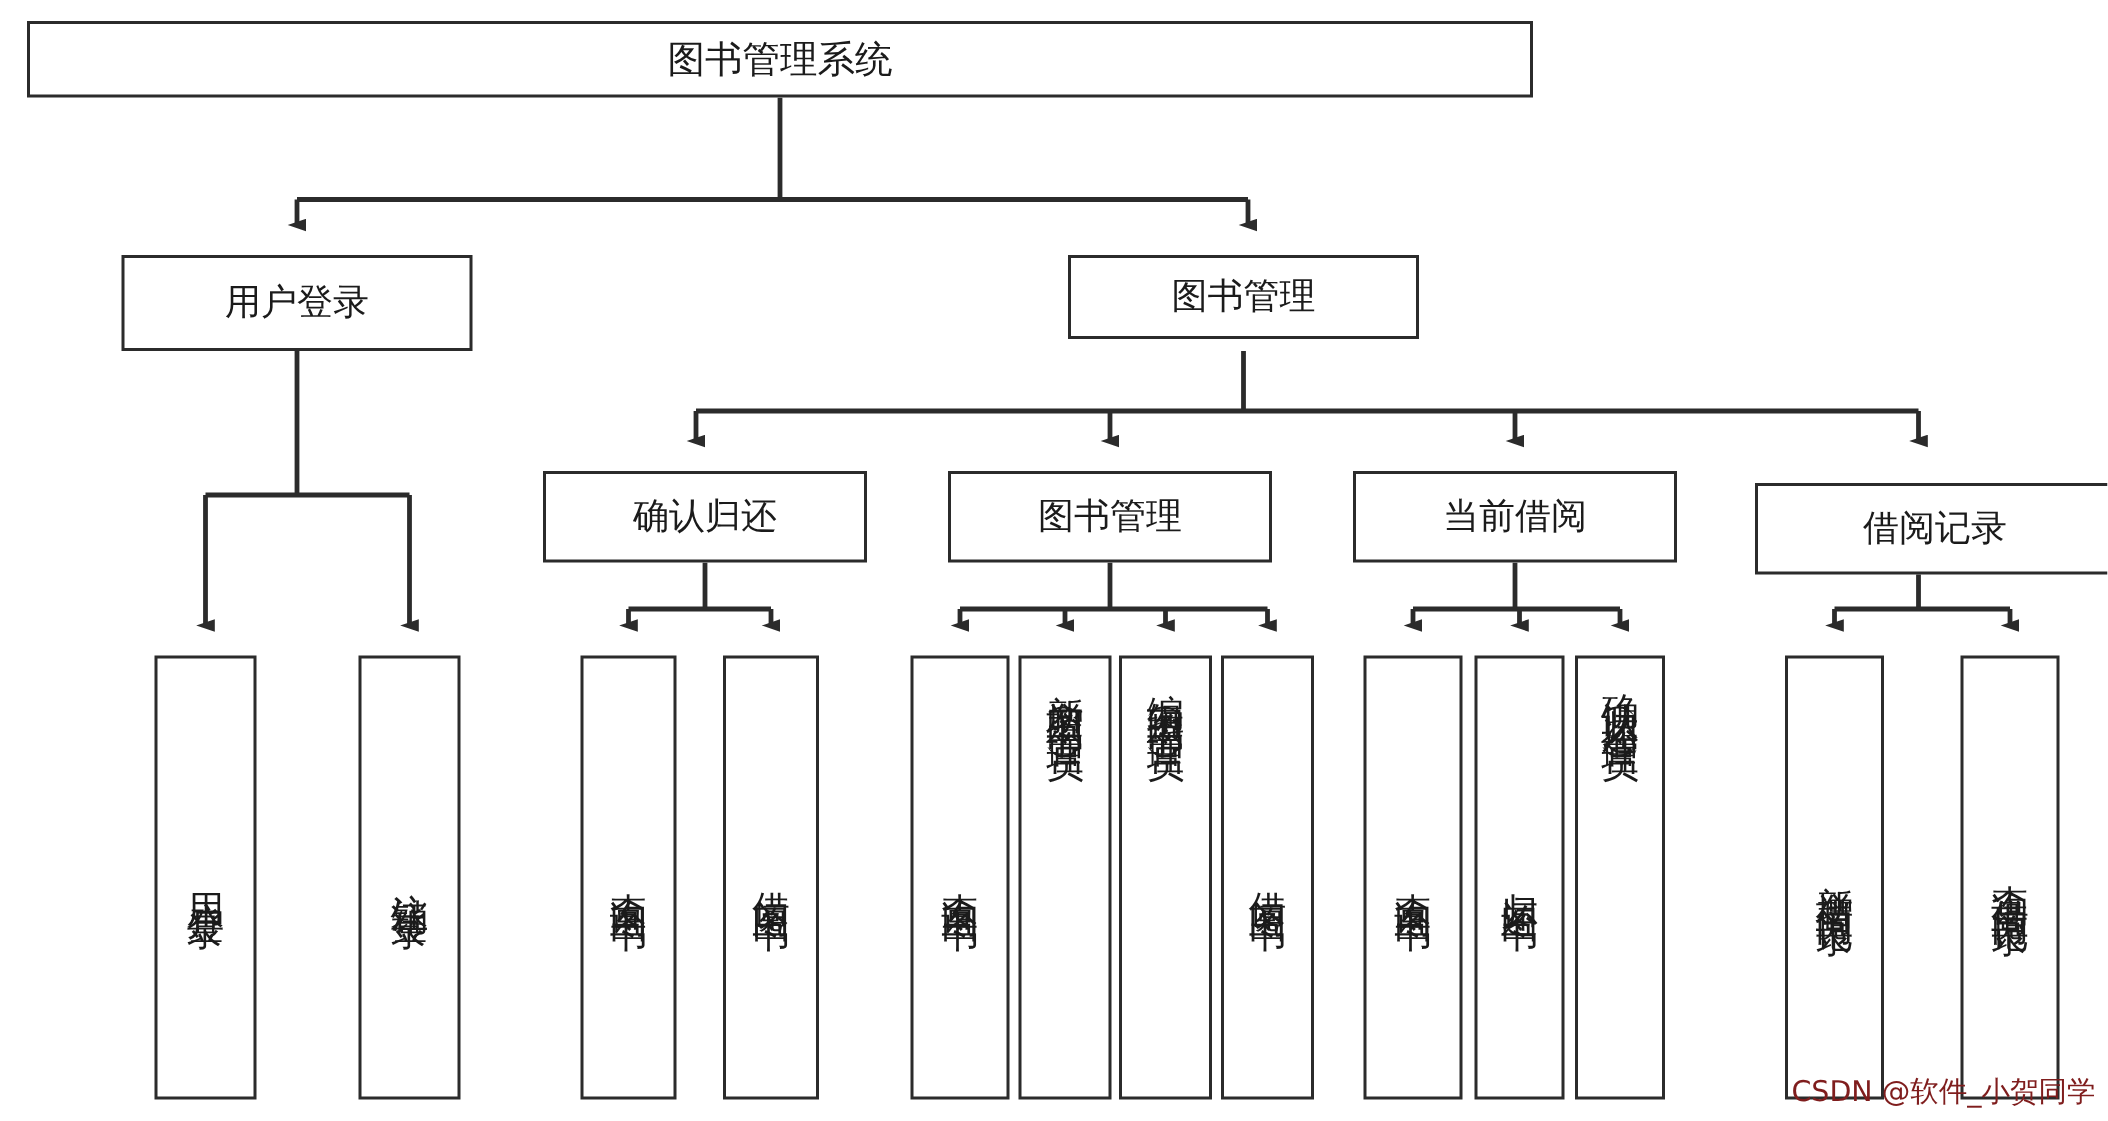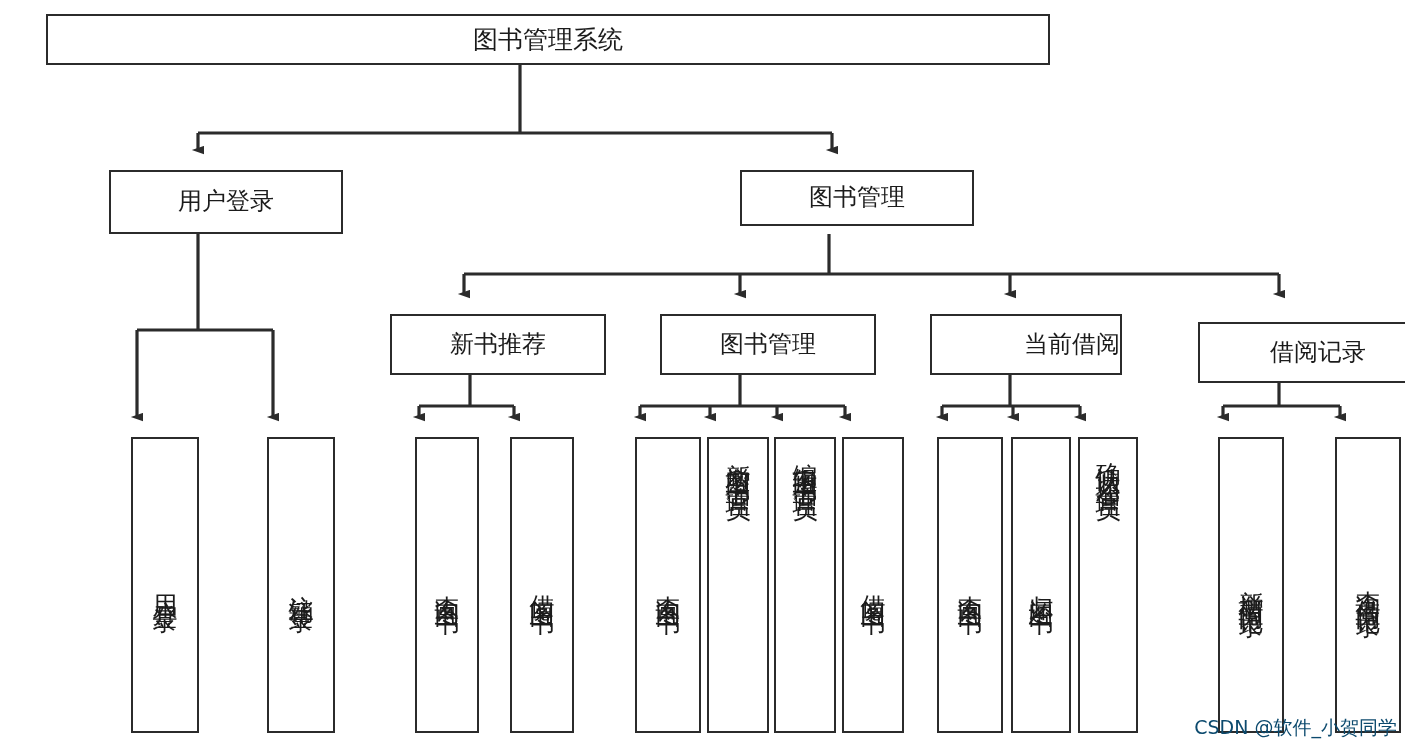--- a/index.html
+++ b/index.html
@@ -25,21 +25,20 @@
   }
   .node {
     position: absolute;
     box-sizing: border-box;
     background: #ffffff;
     border: 2px solid #2b2b2b;
     display: flex;
     align-items: center;
     justify-content: center;
     z-index: 2;
-    margin-left: 28px;
   }
   .node .label {
     color: #1b1b1b;
     line-height: 1.08;
     white-space: nowrap;
     text-align: center;
   }
   .node.root .label { font-size: 25px; }
   .node.lvl2 .label { font-size: 24px; }
   .node.lvl3 .label { font-size: 24px; }
@@ -59,21 +58,21 @@
     max-height: 100%;
   }
   .node.leaf.tall-label {
     align-items: flex-start;
   }
   .watermark {
     position: absolute;
     right: 8px;
     bottom: 6px;
     font-size: 19px;
-    color: #0c4a6e;
+    color: #7f1d1d;
     white-space: nowrap;
     z-index: 3;
   }
 </style>
 </head>
 <body>
 
 <div id="canvas">
 
   <svg id="wires" viewBox="0 0 1405 747">
@@ -131,26 +130,26 @@
   </div>
 
   <div class="node lvl2" style="left: 81px; top: 170px; width: 234px; height: 64px;">
     <span class="label">用户登录</span>
   </div>
   <div class="node lvl2" style="left: 712px; top: 170px; width: 234px; height: 56px;">
     <span class="label">图书管理</span>
   </div>
 
   <div class="node lvl3" style="left: 362px; top: 314px; width: 216px; height: 61px;">
-    <span class="label">新书推荐</span>
+    <span class="label">确认归还</span>
   </div>
   <div class="node lvl3" style="left: 632px; top: 314px; width: 216px; height: 61px;">
     <span class="label">图书管理</span>
   </div>
-  <div class="node lvl3" style="left: 902px; top: 314px; width: 192px; height: 61px; justify-content: flex-end;">
+  <div class="node lvl3" style="left: 902px; top: 314px; width: 216px; height: 61px;">
     <span class="label">当前借阅</span>
   </div>
   <div class="node lvl3" style="left: 1170px; top: 322px; width: 240px; height: 61px;">
     <span class="label">借阅记录</span>
   </div>
 
   <div class="node leaf" style="left: 103px; top: 437px; width: 68px; height: 296px;">
     <span class="label">用户登录</span>
   </div>
   <div class="node leaf" style="left: 239px; top: 437px; width: 68px; height: 296px;">

